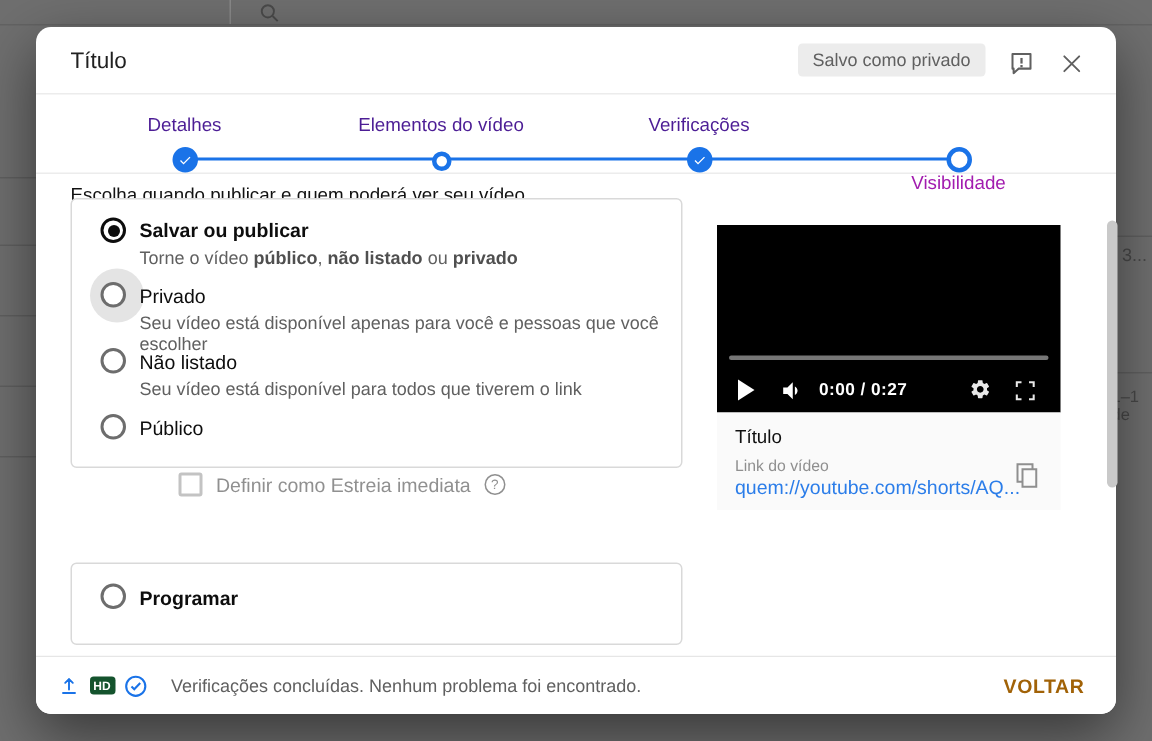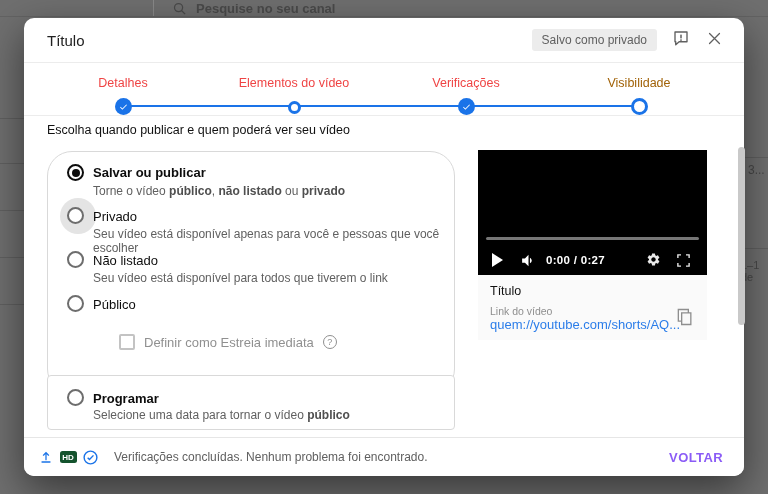--- a/index.html
+++ b/index.html
@@ -13,39 +13,39 @@
   .bd-searchicon{position:absolute;left:172px;top:1px;width:15px;height:15px;}
   .bd-line{position:absolute;height:1px;background:rgba(0,0,0,.13);}
   .bd-t1{position:absolute;left:748px;top:163px;font-size:12px;color:#484848;}
   .bd-t2{position:absolute;left:741px;top:259px;font-size:11px;color:#484848;}
   
   .dialog{position:absolute;left:24px;top:18px;width:720px;height:458px;background:#fff;
           border-radius:10px;box-shadow:0 14px 40px rgba(0,0,0,.5);}
   .dlg-header{position:absolute;left:0;top:0;right:0;height:45px;display:flex;align-items:center;
               padding:0 21px 0 23px;box-sizing:border-box;border-bottom:1px solid #ececec;}
   .dlg-title{font-size:15px;color:#212121;}
-  .hdr-right{margin-left:auto;display:flex;align-items:flex-start;gap:15px;}
+  .hdr-right{margin-left:auto;display:flex;align-items:flex-end;gap:15px;}
   .badge{background:#ececec;color:#606060;font-size:12px;padding:4px 10px;border-radius:3px;}
   .iconbtn{width:18px;height:18px;display:flex;align-items:center;justify-content:center;cursor:pointer;}
   
   .stepper{position:absolute;left:0;top:45px;right:0;height:52px;border-bottom:1px solid #ececec;}
   .step-line{position:absolute;left:99px;width:516px;top:42px;height:2px;background:#1a73e8;}
   .step{position:absolute;top:0;width:160px;margin-left:-80px;text-align:center;cursor:pointer;}
   .s1{left:99px}.s2{left:270px}.s3{left:442px}.s4{left:615px}
-  .step-label{position:absolute;top:13px;width:100%;font-size:12.5px;color:#ef4444;}
-  .step.active .step-label{color:#a16207;}
+  .step-label{position:absolute;top:13px;width:100%;font-size:12.5px;color:#4c1d95;}
+  .step.active .step-label{color:#a21caf;margin-top:39px;}
   .dot{position:absolute;left:50%;}
   .dot-done{top:35px;margin-left:-8.5px;width:17px;height:17px;border-radius:50%;background:#1a73e8;
             display:flex;align-items:center;justify-content:center;}
   .dot-todo{top:38px;margin-left:-6.5px;width:7px;height:7px;border-radius:50%;background:#fff;border:3px solid #1a73e8;}
   .dot-active{top:35px;margin-left:-8.5px;width:11px;height:11px;border-radius:50%;background:#fff;border:3px solid #1a73e8;}
   
   .heading{position:absolute;left:23px;top:105px;font-size:12.5px;color:#111;}
   .optbox{position:absolute;left:23px;width:408px;border:1px solid #d9d9d9;border-radius:4px;background:#fff;box-sizing:border-box;}
-  .box1{top:133px;height:243px;border-radius:25px;}
+  .box1{top:114px;height:180px;}
   .box2{top:357px;height:55px;text-align:center;}
   .radio{position:absolute;width:13px;height:13px;border:2px solid #6d6d6d;border-radius:50%;background:#fff;cursor:pointer;}
   .radio.sel{border-color:#0d0d0d;}
   .radio.sel::after{content:"";position:absolute;left:2.5px;top:2.5px;width:8px;height:8px;border-radius:50%;background:#0d0d0d;}
   .halo{position:absolute;left:12px;top:46px;width:36px;height:36px;border-radius:50%;background:#e4e4e4;}
   .opt-title{position:absolute;left:45px;font-size:13px;font-weight:bold;color:#0d0d0d;cursor:pointer;}
   .opt-label{position:absolute;left:45px;font-size:13px;color:#0d0d0d;cursor:pointer;}
   .opt-desc{position:absolute;left:45px;font-size:12px;color:#606060;}
   .opt-desc b{color:#4f4f4f;}
   .chk-row{position:absolute;left:71px;top:182px;display:flex;align-items:center;gap:9px;}
@@ -69,37 +69,36 @@
   .copybtn{position:absolute;right:12px;top:32px;width:20px;height:20px;cursor:pointer;}
   .scrollbar{position:absolute;left:714px;top:129px;width:7px;height:178px;background:#c9c9c9;border-radius:4px;cursor:pointer;}
   
   .dlg-footer{position:absolute;left:0;right:0;top:419px;height:39px;border-top:1px solid #e6e6e6;
               display:flex;align-items:center;padding:0 9px 0 12px;box-sizing:border-box;
               border-radius:0 0 10px 10px;background:#fff;}
   .f-ic{width:20px;height:20px;display:flex;align-items:center;justify-content:center;margin-right:2px;}
   .hdchip{width:17px;height:12px;background:#14532d;border-radius:2.5px;color:#fff;font-size:8px;font-weight:bold;
           display:flex;align-items:center;justify-content:center;}
   .f-status{margin-left:12px;font-size:12px;color:#606060;}
-  .btn-text{margin-left:auto;font-size:13px;font-weight:bold;color:#8b5cf6;letter-spacing:.4px;
+  .btn-text{margin-left:auto;font-size:13px;font-weight:bold;color:#a16207;letter-spacing:.4px;
             padding:7px 12px;cursor:pointer;background:none;border:none;font-family:inherit;}
   .btn-save{margin-left:8px;font-size:13px;font-weight:bold;color:#fff;letter-spacing:.4px;background:#1a73e8;
             border:none;border-radius:2px;padding:7px 14px;cursor:pointer;font-family:inherit;}
 </style>
 </head>
 <body>
 
 <div class="stage">
 
   <div class="backdrop">
     <div class="bd-vline"></div>
     <svg class="bd-searchicon" viewBox="0 0 24 24">
       <circle cx="10.5" cy="10.5" r="6.5" fill="none" stroke="#4a4a4a" stroke-width="2"></circle>
       <line x1="15.5" y1="15.5" x2="21" y2="21" stroke="#4a4a4a" stroke-width="2"></line>
     </svg>
-    <div class="bd-search">Pesquise no seu canal</div>
     <div class="bd-topedge"></div>
     <div class="bd-line" style="left:0;top:118px;width:24px"></div>
     <div class="bd-line" style="left:0;top:163px;width:24px"></div>
     <div class="bd-line" style="left:0;top:210px;width:24px"></div>
     <div class="bd-line" style="left:0;top:257px;width:24px"></div>
     <div class="bd-line" style="left:0;top:304px;width:24px"></div>
     <div class="bd-line" style="left:744px;top:157px;width:24px"></div>
     <div class="bd-line" style="left:744px;top:248px;width:24px"></div>
     <div class="bd-t1">3...</div>
     <div class="bd-t2">1–1 de</div>
@@ -176,21 +175,20 @@
       <div class="chk-row">
         <div class="checkbox"></div>
         <div class="chk-label">Definir como Estreia imediata</div>
         <div class="help">?</div>
       </div>
     </div>
 
     <div class="optbox box2">
       <div class="radio" style="left:19px;top:13px"></div>
       <div class="opt-title" style="top:15px">Programar</div>
-      <div class="opt-desc" style="top:32px"><span>Selecione uma data para tornar o vídeo </span><b>público</b></div>
     </div>
 
     <div class="player">
       <div class="pg-bar"></div>
       <div class="play-tri"></div>
       <svg class="vol" viewBox="0 0 24 24" width="17" height="17">
         <path d="M3 9v6h4l5 5V4L7 9H3z" fill="#fff"></path>
         <path d="M16.5 12c0-1.8-1-3.3-2.5-4v8c1.5-.7 2.5-2.2 2.5-4z" fill="#fff"></path>
       </svg>
       <div class="vtime">0:00 / 0:27</div>

